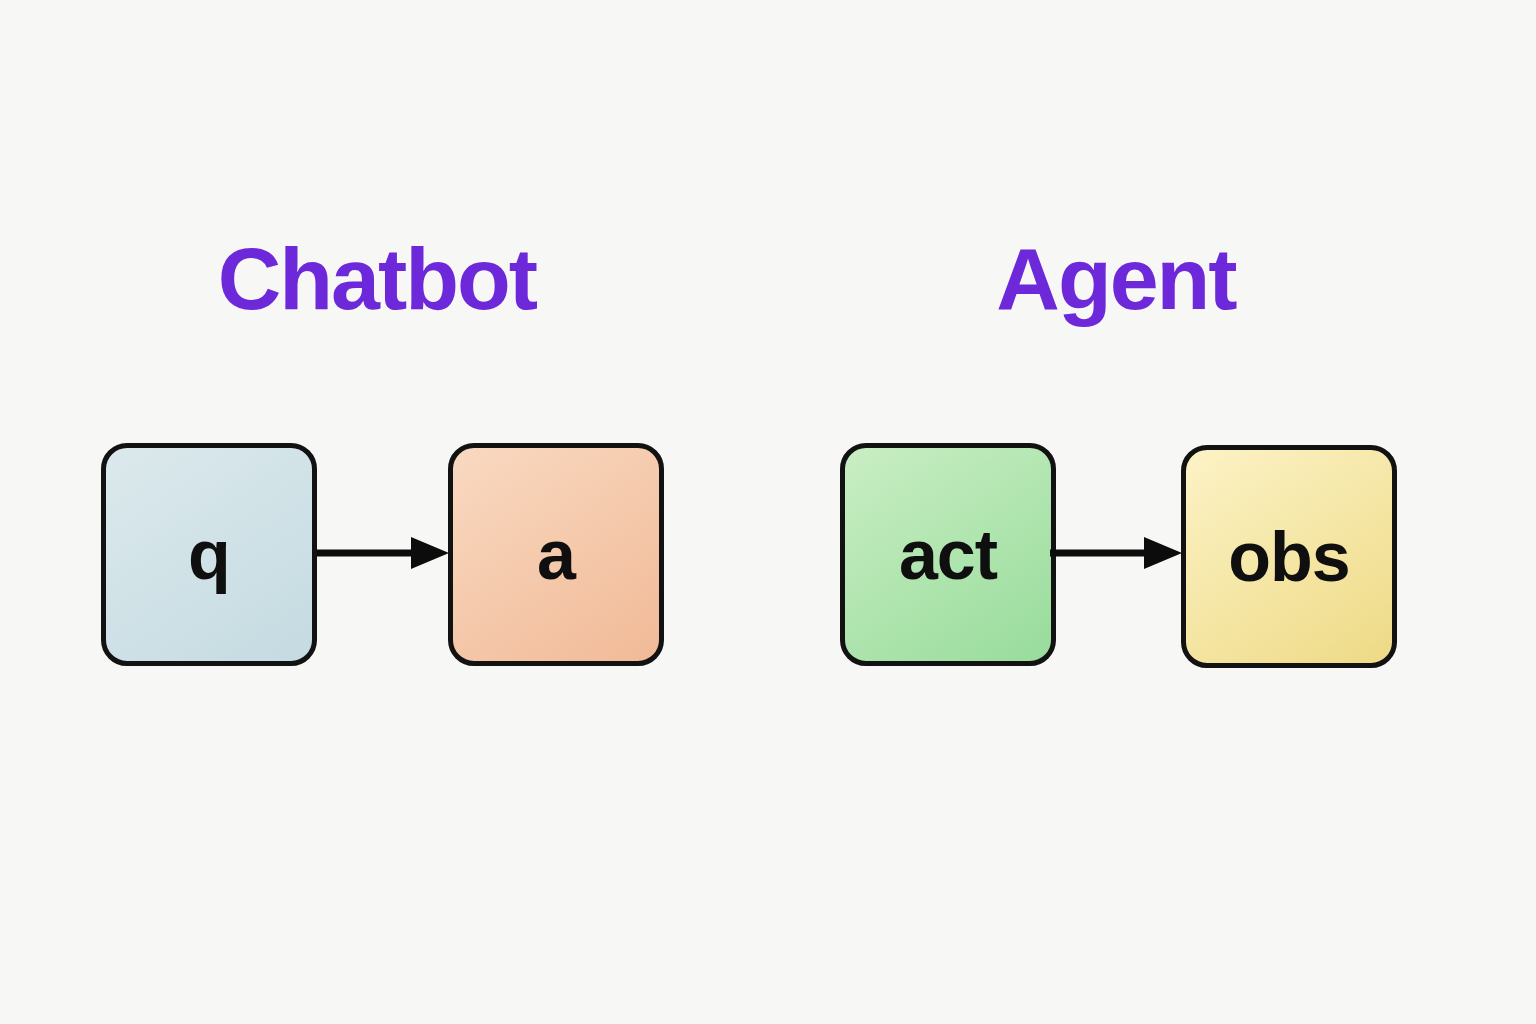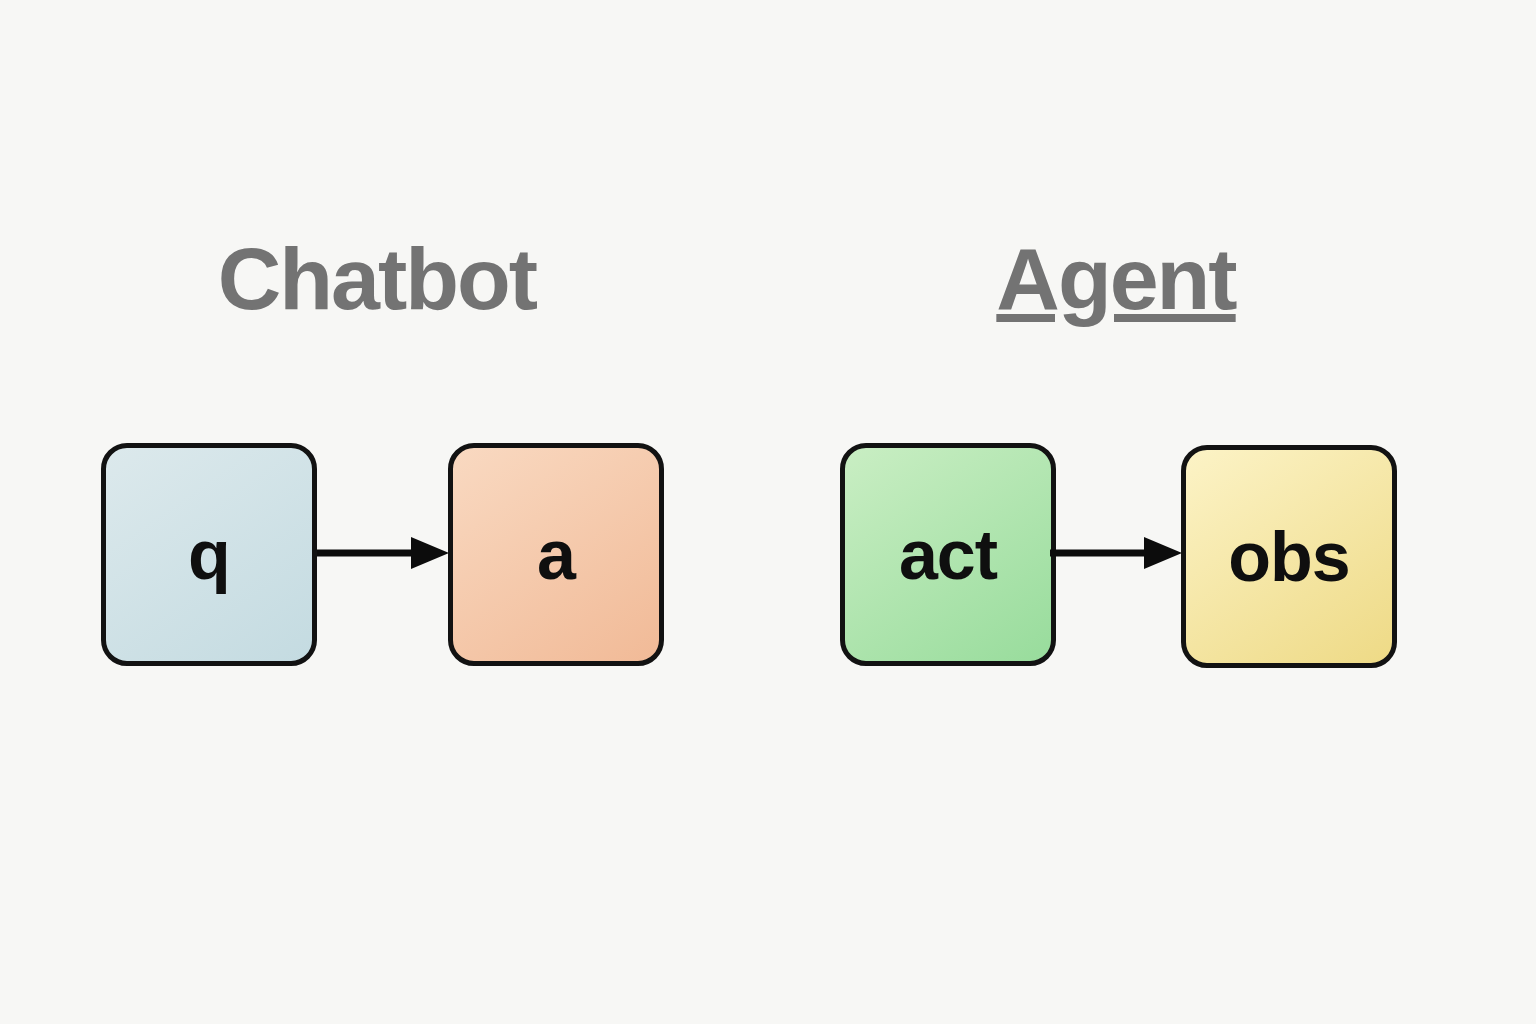--- a/index.html
+++ b/index.html
@@ -14,25 +14,25 @@
     height: 1024px;
     background: #f7f7f5;
   }
   .section-title {
     position: absolute;
     top: 228px;
     transform: translateX(-50%);
     font-size: 88px;
     font-weight: 700;
     letter-spacing: -2px;
-    color: #737373;
+    color: #6d28d9;
     white-space: nowrap;
   }
   .title-chatbot { left: 377px; }
-  .title-agent  { left: 1116px; text-decoration: underline; }
+  .title-agent  { left: 1116px; }
   .node {
     position: absolute;
     width: 216px;
     height: 223px;
     border: 5px solid #121212;
     border-radius: 26px;
     display: flex;
     align-items: center;
     justify-content: center;
   }

